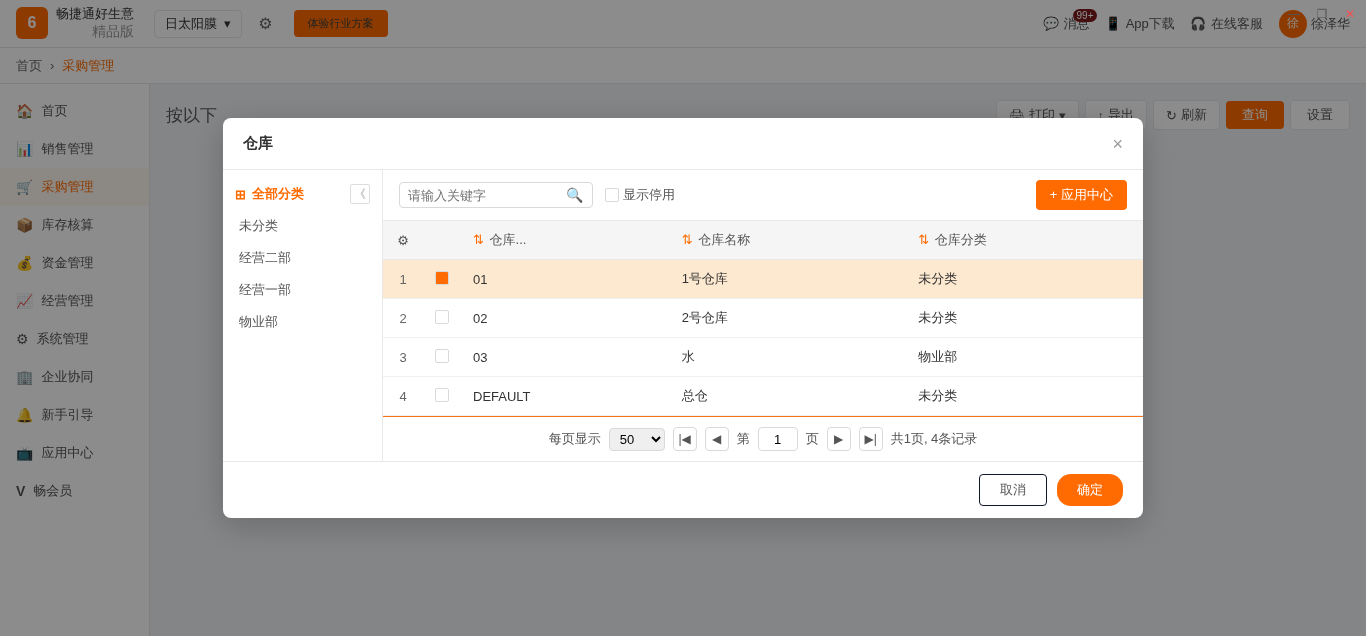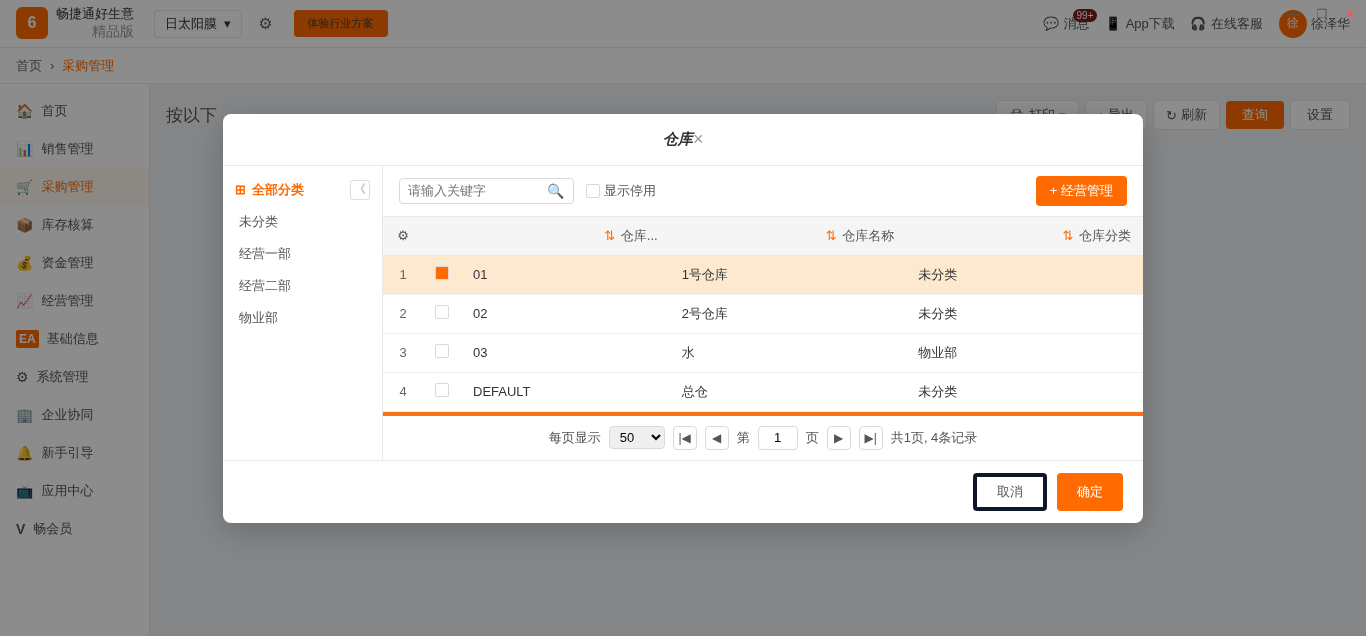--- a/index.html
+++ b/index.html
@@ -221,22 +221,21 @@
       max-height: 560px;
       display: flex;
       flex-direction: column;
       box-shadow: 0 8px 32px rgba(0,0,0,0.2);
     }
     .modal-header {
       padding: 16px 20px;
       border-bottom: 1px solid #e8e8e8;
       display: flex;
       align-items: center;
-      justify-content: center;
-      font-style: italic;
+      justify-content: space-between;
     }
     .modal-title { font-size: 15px; font-weight: 600; color: #333; }
     .modal-close {
       cursor: pointer;
       color: #999;
       font-size: 18px;
       line-height: 1;
     }
     .modal-body {
       display: flex;
@@ -299,21 +298,21 @@
       align-items: center;
       gap: 12px;
       border-bottom: 1px solid #e8e8e8;
     }
     .search-box {
       display: flex;
       align-items: center;
       border: 1px solid #d9d9d9;
       border-radius: 4px;
       padding: 4px 8px;
-      width: 175px;
+      width: 194px;
       gap: 4px;
     }
     .search-input {
       border: none;
       outline: none;
       font-size: 13px;
       color: #999;
       width: 100%;
       background: transparent;
     }
@@ -352,21 +351,21 @@
     }
     table {
       width: 100%;
       border-collapse: collapse;
     }
     thead tr {
       background: #f5f5f5;
     }
     thead th {
       padding: 10px 12px;
-      text-align: right;
+      text-align: left;
       font-size: 13px;
       color: #555;
       font-weight: 500;
       border-bottom: 1px solid #e8e8e8;
       white-space: nowrap;
     }
     tbody tr {
       border-bottom: 1px solid #f0f0f0;
     }
     tbody tr.selected { background: #fde8d0; }
@@ -380,21 +379,21 @@
     .th-check { width: 32px; text-align: center; }
     .col-sort-icon { color: #ff6b00; margin-right: 2px; }
 
     
     .pagination {
       padding: 10px 16px;
       display: flex;
       align-items: center;
       justify-content: center;
       gap: 8px;
-      border-top: 4px solid #f97316;
+      border-top: 1px solid #f97316;
       font-size: 13px;
       color: #555;
     }
     .page-label { color: #555; }
     .page-select {
       border: 1px solid #d9d9d9;
       border-radius: 4px;
       padding: 2px 6px;
       font-size: 13px;
       cursor: pointer;
@@ -424,33 +423,33 @@
     
     .modal-footer {
       padding: 12px 20px;
       border-top: 1px solid #e8e8e8;
       display: flex;
       justify-content: flex-end;
       gap: 10px;
     }
     .cancel-btn {
       padding: 6px 20px;
-      border: 4px solid #0f172a;
+      border: 1px solid #0f172a;
       border-radius: 4px;
       background: white;
       cursor: pointer;
       font-size: 13px;
       color: #555;
     }
     .confirm-btn {
       padding: 6px 20px;
       background: #ff6b00;
       color: white;
       border: none;
-      border-radius: 4px;
+      border-radius: 14px;
       cursor: pointer;
       font-size: 13px;
     }
 
     
     .window-controls {
       position: fixed;
       top: 4px;
       right: 4px;
       display: flex;
@@ -539,24 +538,20 @@
       <span class="sidebar-icon">📦</span>
       <span>库存核算</span>
     </div>
     <div class="sidebar-item">
       <span class="sidebar-icon">💰</span>
       <span>资金管理</span>
     </div>
     <div class="sidebar-item">
       <span class="sidebar-icon">📈</span>
       <span>经营管理</span>
-    </div>
-    <div class="sidebar-item">
-      <span class="sidebar-icon" style="font-style:normal;font-weight:bold;font-size:12px;background:#ff6b00;color:white;padding:2px 3px;border-radius:2px;">EA</span>
-      <span>基础信息</span>
     </div>
     <div class="sidebar-item">
       <span class="sidebar-icon">⚙</span>
       <span>系统管理</span>
     </div>
     <div class="sidebar-item">
       <span class="sidebar-icon">🏢</span>
       <span>企业协同</span>
     </div>
     <div class="sidebar-item">
@@ -611,37 +606,37 @@
         <div class="category-header">
           <div class="category-all">
             <span style="color:#ff6b00;">⊞</span>
             <span>全部分类</span>
           </div>
           <div class="collapse-btn">
             <span>《</span>
           </div>
         </div>
         <div class="category-item">未分类</div>
+        <div class="category-item">经营二部</div>
         <div class="category-item">经营一部</div>
-        <div class="category-item">经营二部</div>
         <div class="category-item">物业部</div>
       </div>
 
       <div class="data-panel">
 
         <div class="data-toolbar">
           <div class="search-box">
             <input class="search-input" type="text" placeholder="请输入关键字" style="">
             <span class="search-icon">🔍</span>
           </div>
           <label class="show-disabled">
             <div class="checkbox"></div>
             <span>显示停用</span>
           </label>
-          <button class="add-btn">+ 经营管理</button>
+          <button class="add-btn">+ 应用中心</button>
         </div>
 
         <div class="table-container">
           <table>
             <thead>
               <tr>
                 <th class="th-gear">⚙</th>
                 <th class="th-check"></th>
                 <th>
                   <span class="col-sort-icon">⇅</span>

